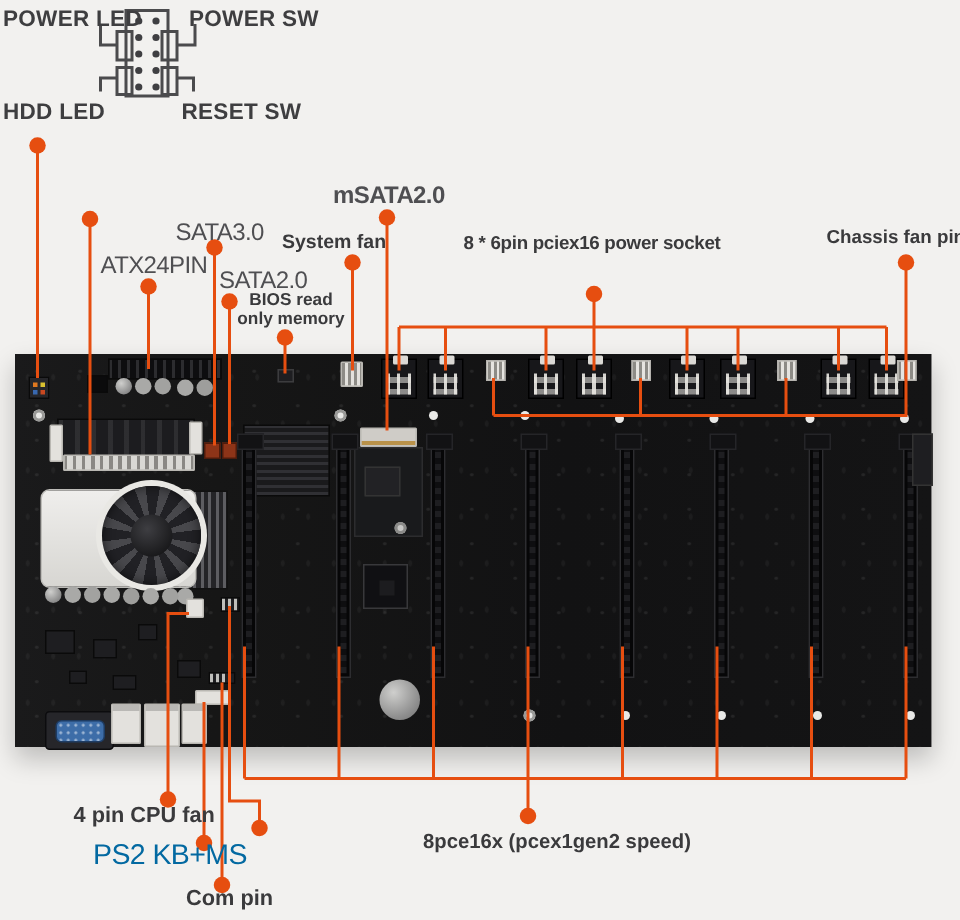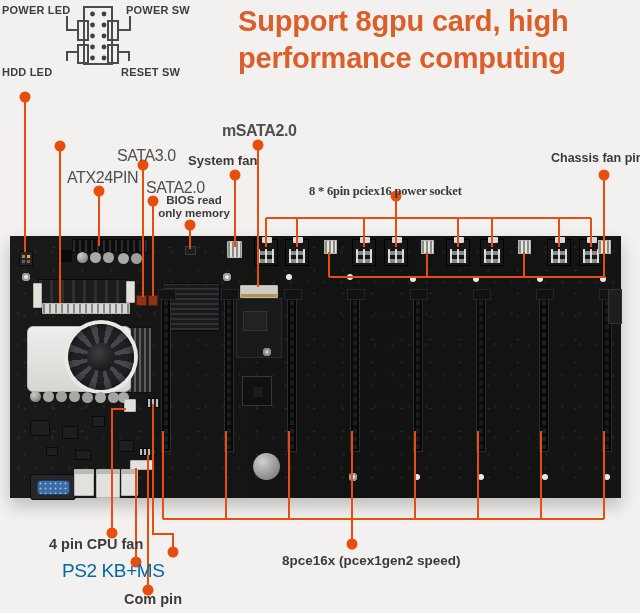--- a/index.html
+++ b/index.html
@@ -4,21 +4,21 @@
 <style>
   * { margin:0; padding:0; box-sizing:border-box; }
   html,body { width:640px; height:613px; }
   body { font-family:"Liberation Sans", sans-serif; background:#f2f1ef; position:relative; overflow:hidden; }
   #stage { position:absolute; inset:0; width:640px; height:613px; }
 
   
   .lbl { position:absolute; white-space:nowrap; z-index:30; }
   .thin { font-size:16px; letter-spacing:-0.4px; color:#4f4f52; }
   .bold { font-weight:bold; color:#3a3a3c; }
-  .pinlbl { font-size:11px; font-weight:bold; color:#3e3e40; letter-spacing:0.2px; }
+  .pinlbl { font-size:15px; font-weight:bold; color:#3e3e40; letter-spacing:0.2px; }
   .title { font-size:29px; font-weight:bold; color:#dc5e28; line-height:37px; letter-spacing:-0.2px; }
 
   
   .board {
     position:absolute; left:10px; top:236px; width:611px; height:262px; z-index:5;
     background-image:
       radial-gradient(rgba(255,255,255,.075) 1px, transparent 1.5px),
       radial-gradient(rgba(255,255,255,.045) 1px, transparent 1.4px),
       linear-gradient(90deg,#1a1a1b 0%, #161616 22%, #121213 60%, #141415 100%);
     background-size: 29px 23px, 17px 31px, 100% 100%;
@@ -219,41 +219,37 @@
       <circle cx="396" cy="196" r="5.5"></circle>
         <circle cx="604" cy="175" r="5.5"></circle>
       <circle cx="112" cy="533" r="5.5"></circle>
         <circle cx="136" cy="562" r="5.5"></circle>
       <circle cx="148" cy="590" r="5.5"></circle>
         <circle cx="173" cy="552" r="5.5"></circle>
       <circle cx="352" cy="544" r="5.5"></circle>
     </g>
   </svg>
 
-  <div class="lbl title" style="left:238px; top:3px;">
-    <div>Support 8gpu card, high</div>
-    <div>performance computing</div>
-  </div>
 
   <div class="lbl pinlbl" style="left:2px; top:4px;">POWER LED</div>
   <div class="lbl pinlbl" style="left:126px; top:4px;">POWER SW</div>
   <div class="lbl pinlbl" style="left:2px; top:66px;">HDD LED</div>
   <div class="lbl pinlbl" style="left:121px; top:66px;">RESET SW</div>
 
   <div class="lbl thin" style="left:117px; top:147px;">SATA3.0</div>
   <div class="lbl thin" style="left:67px; top:169px;">ATX24PIN</div>
   <div class="lbl thin" style="left:146px; top:179px;">SATA2.0</div>
   <div class="lbl thin" style="left:222px; top:122px;font-weight:bold;">mSATA2.0</div>
 
   <div class="lbl bold" style="left:150px; top:194px; width:88px; font-size:11.5px; line-height:12.5px; text-align:center; white-space:normal;">
     <div>BIOS read</div>
     <div>only memory</div>
   </div>
   <div class="lbl bold" style="left:188px; top:153px; font-size:13px;">System fan</div>
-  <div class="lbl bold" style="left:309px; top:184px; font-size:12.5px; letter-spacing:-0.2px;font-family:Liberation Serif, serif;">8 * 6pin pciex16 power socket</div>
+  <div class="lbl bold" style="left:309px; top:155px; font-size:12.5px; letter-spacing:-0.2px;">8 * 6pin pciex16 power socket</div>
   <div class="lbl bold" style="left:551px; top:151px; font-size:12.5px;">Chassis fan pin</div>
 
   <div class="lbl bold" style="left:49px; top:536px; font-size:14.5px;">4 pin CPU fan</div>
   <div class="lbl thin" style="left:62px; top:560px; font-size:19px; color:#0369a1;">PS2 KB+MS</div>
   <div class="lbl bold" style="left:124px; top:591px; font-size:14.5px;">Com pin</div>
   <div class="lbl bold" style="left:282px; top:553px; font-size:13.5px;">8pce16x (pcex1gen2 speed)</div>
 
 </div>
 
 </body></html>

